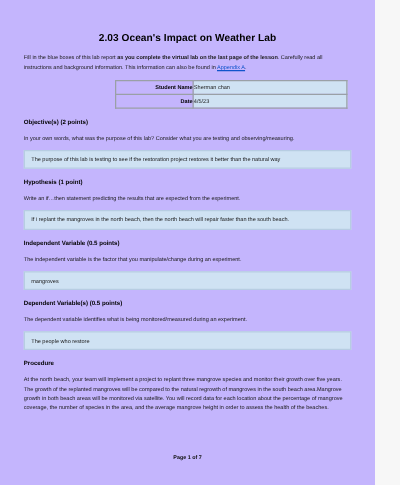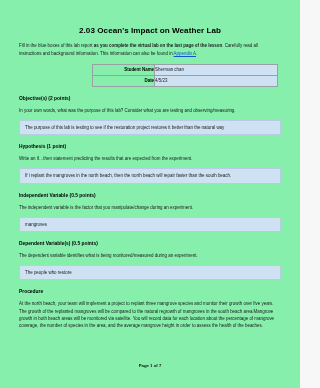--- a/index.html
+++ b/index.html
@@ -10,21 +10,21 @@
     width: 300px;
     height: 388px;
     background: #f7f7f7;
     font-family: "Liberation Sans", sans-serif;
     overflow: hidden;
   }
   .page {
     position: relative;
     width: 300px;
     height: 388px;
-    background: #86efac;
+    background: #c4b5fd;
     box-sizing: border-box;
     padding: 0;
   }
   .content {
     position: absolute;
     left: 19px;
     top: 0;
     width: 262px;
   }
   .doc-title {

